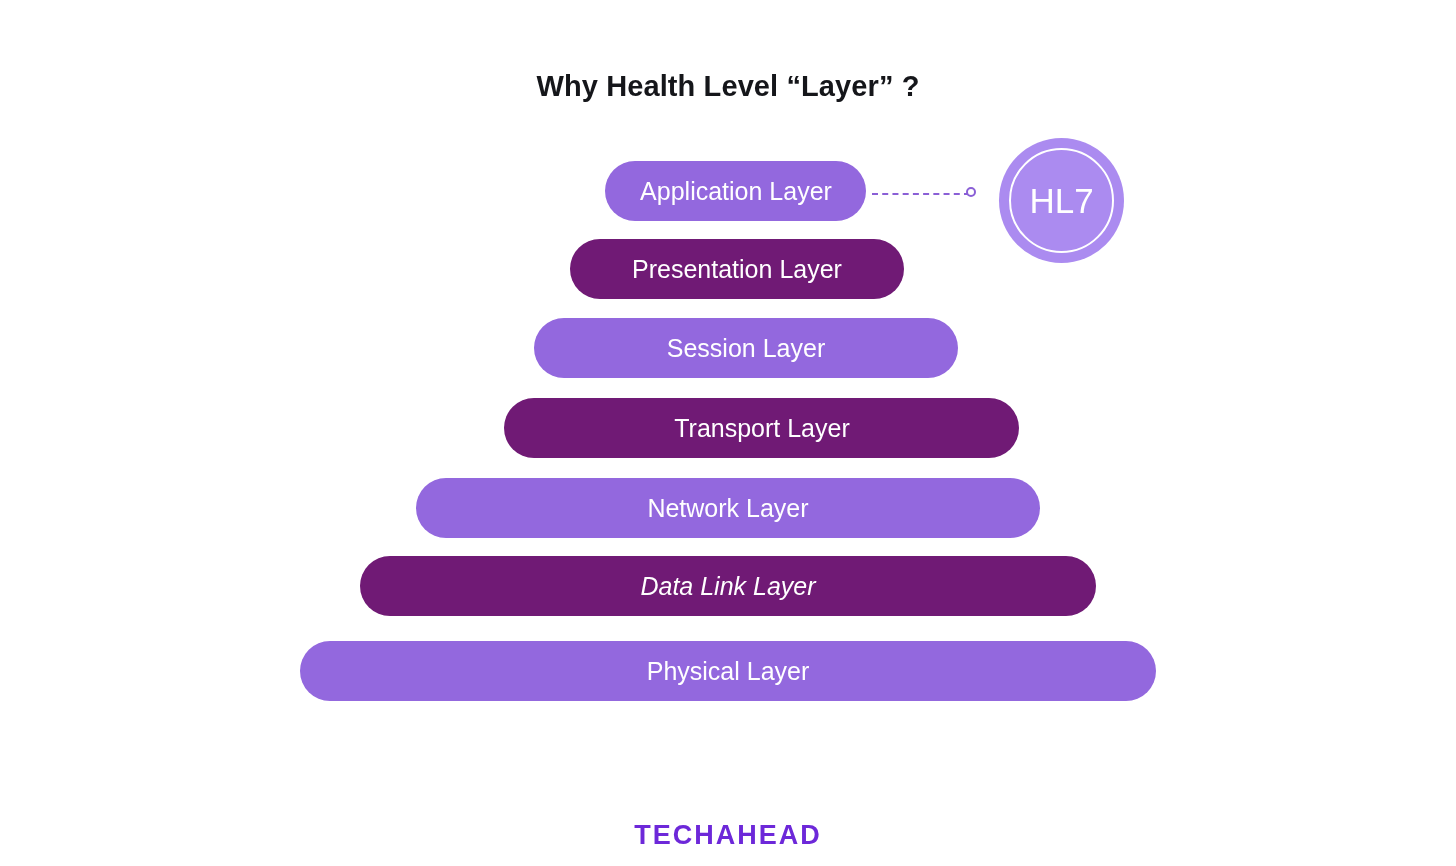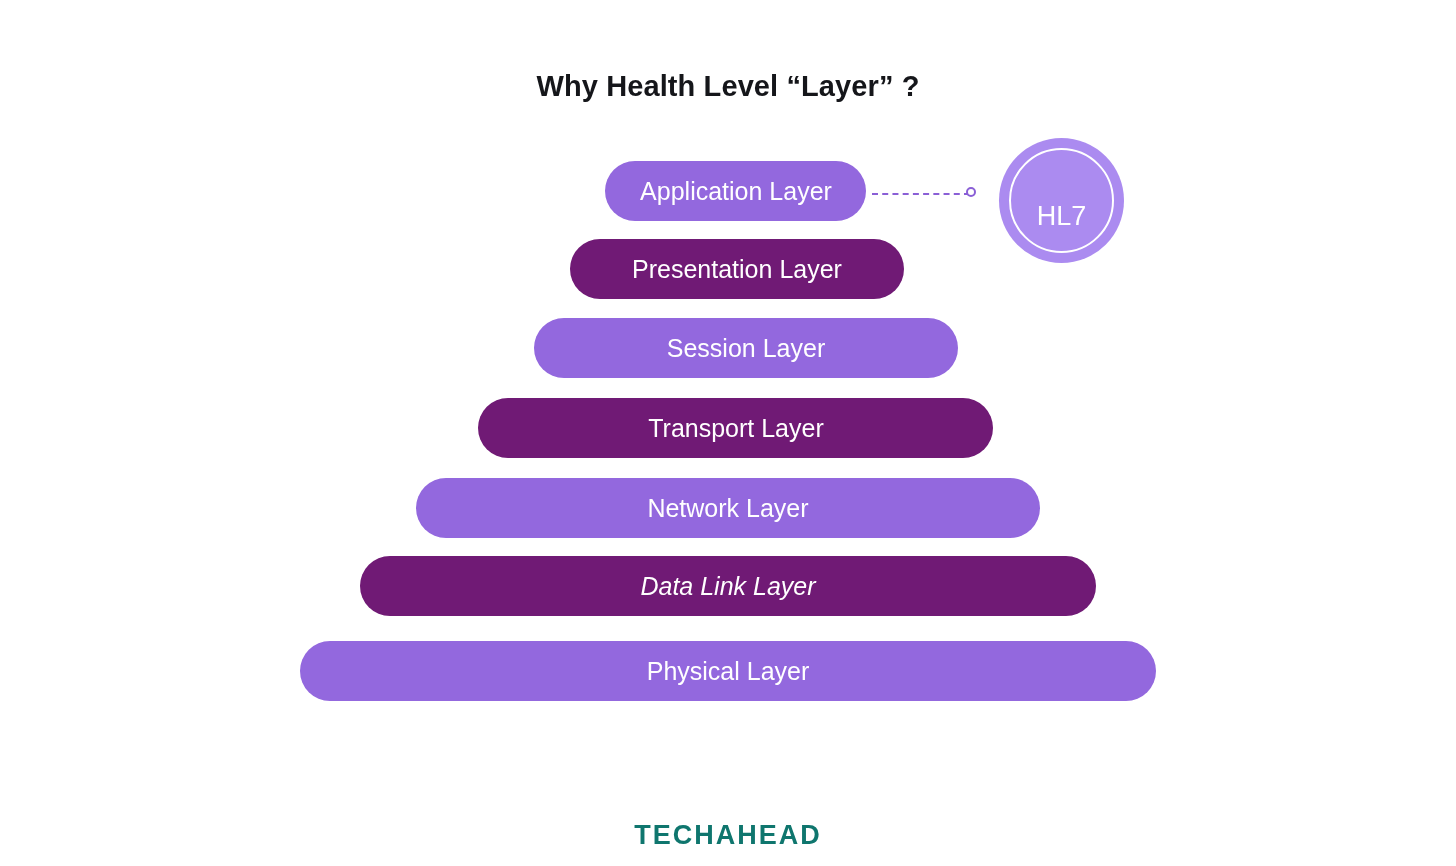--- a/index.html
+++ b/index.html
@@ -103,27 +103,27 @@
     top: 10px;
     width: 105px;
     height: 105px;
     border-radius: 50%;
     border: 2px solid #ffffff;
     box-sizing: border-box;
   }
   .hl7-text {
     position: absolute;
     left: 0;
-    top: 16px;
+    top: 0;
     width: 125px;
     height: 125px;
     line-height: 125px;
     text-align: center;
     color: #ffffff;
-    font-size: 27px;
+    font-size: 35px;
   }
 
   
   .caption {
     position: absolute;
     left: 0;
     top: 742px;
     width: 1456px;
     text-align: center;
     font-size: 23px;
@@ -134,42 +134,42 @@
 
   
   .watermark {
     position: absolute;
     left: 0;
     top: 820px;
     width: 1456px;
     text-align: center;
     font-size: 27px;
     font-weight: bold;
-    color: #0f766e;
+    color: #6d28d9;
     letter-spacing: 2px;
   }
 </style>
 </head>
 <body>
 
 <div class="stage">
 
   <div class="title">Why Health Level “Layer” ?</div>
 
   <div id="layer-stack">
       <div class="layer dark" style="left: 605px; top: 161px; width: 261px;">
         <div class="layer-label" style="left: -597px;">Application Layer</div>
       </div>
       <div class="layer light" style="left: 570px; top: 239px; width: 334px;">
         <div class="layer-label" style="left: -561px;">Presentation Layer</div>
       </div>
       <div class="layer dark" style="left: 534px; top: 318px; width: 424px;">
         <div class="layer-label" style="left: -516px;">Session Layer</div>
       </div>
-      <div class="layer light" style="left: 478px; top: 398px; width: 515px;">
+      <div class="layer light" style="left: 504px; top: 398px; width: 515px;">
         <div class="layer-label" style="left: -470px;">Transport Layer</div>
       </div>
       <div class="layer dark" style="left: 416px; top: 478px; width: 624px;">
         <div class="layer-label" style="left: -416px;">Network Layer</div>
       </div>
       <div class="layer light" style="left: 360px; top: 556px; width: 736px; font-style: italic;">
         <div class="layer-label" style="left: -360px;">Data Link Layer</div>
       </div>
       <div class="layer dark" style="left: 300px; top: 641px; width: 856px; text-decoration: underline;">
         <div class="layer-label" style="left: -300px;">Physical Layer</div>

